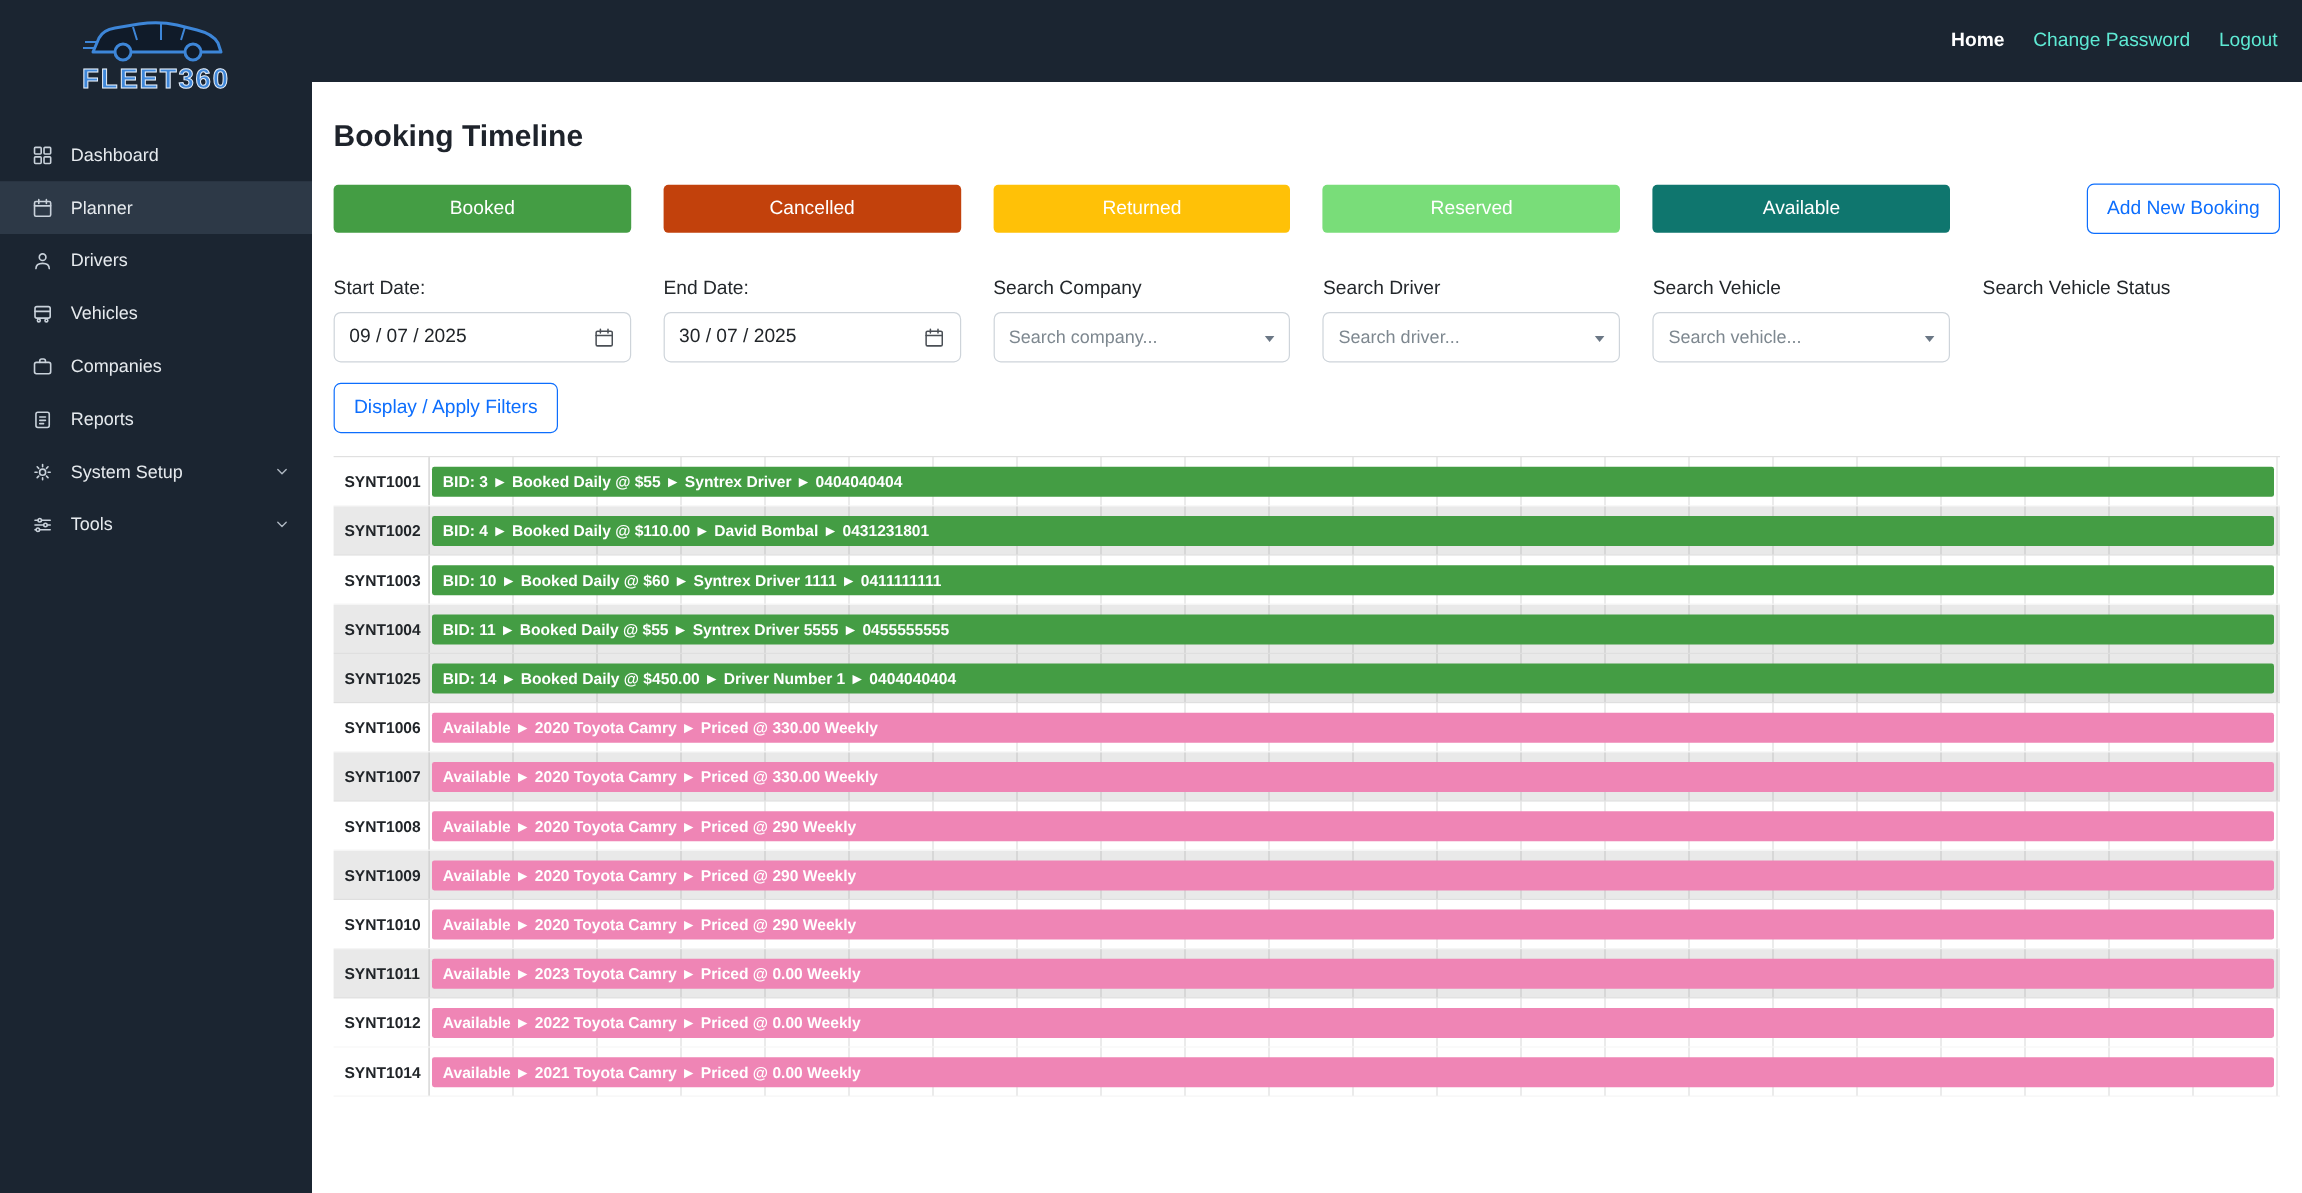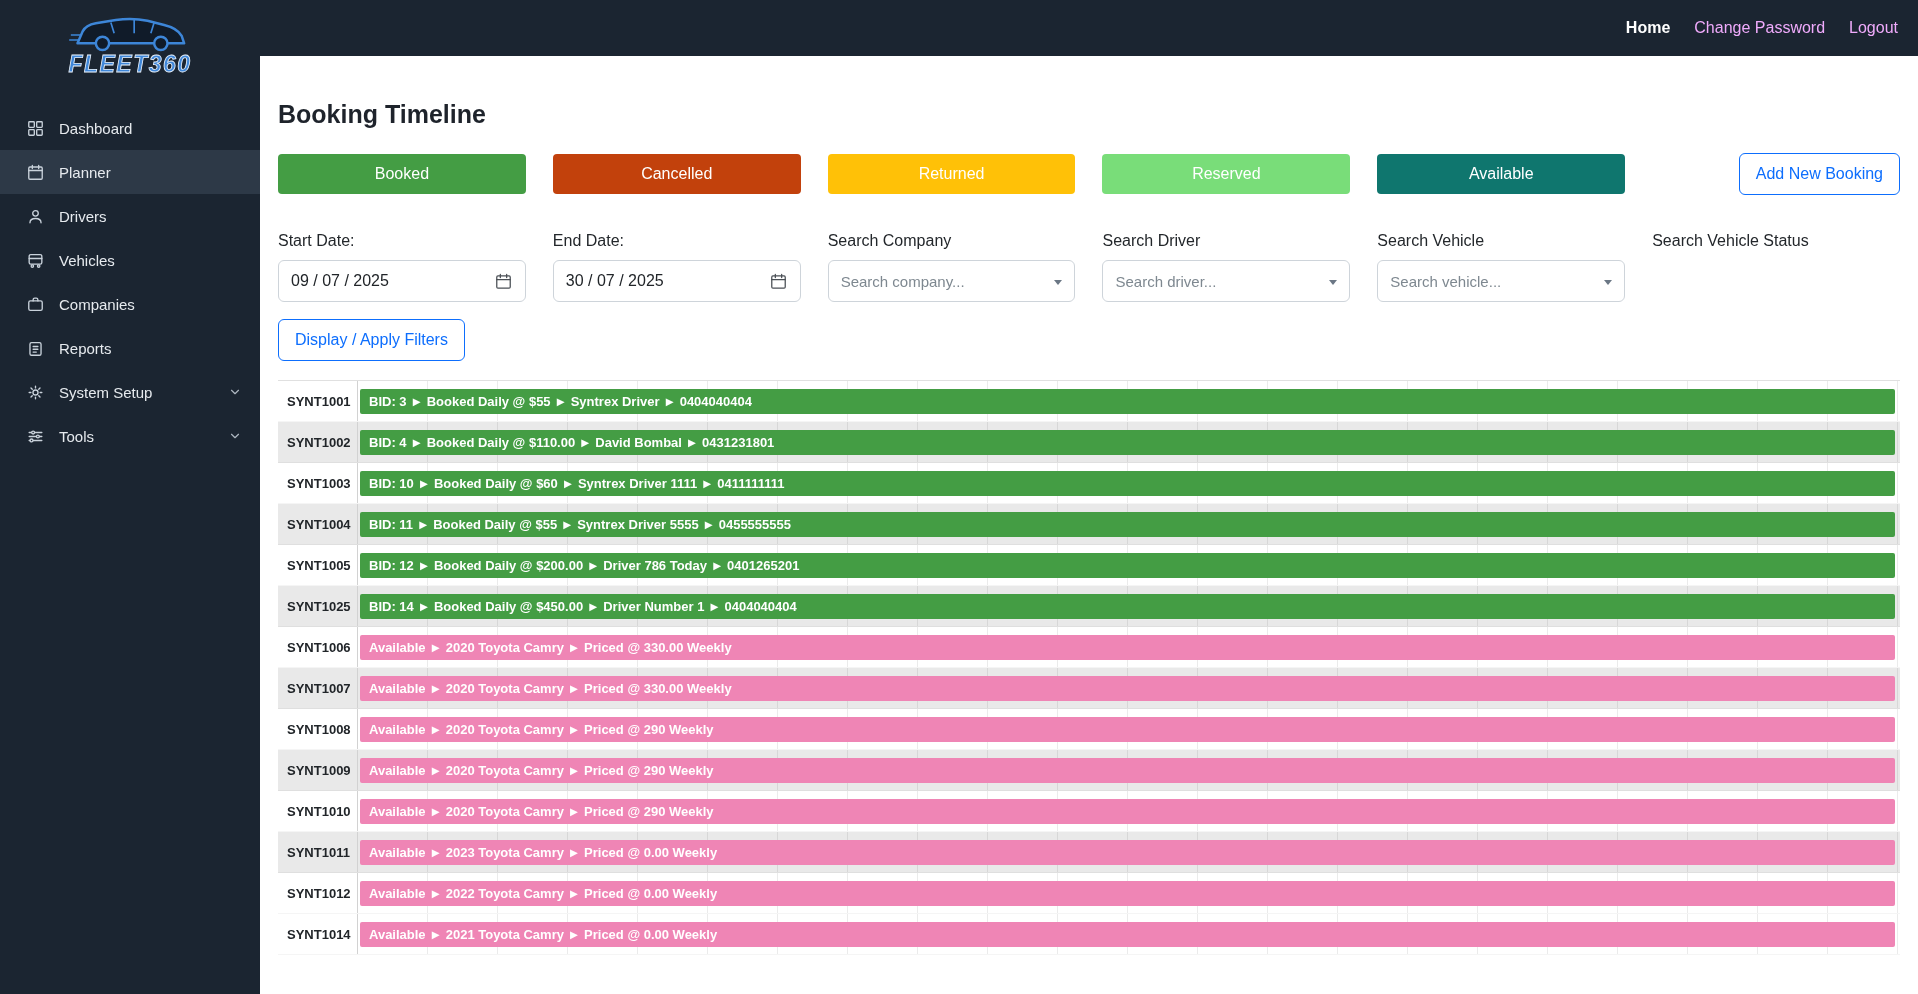--- a/index.html
+++ b/index.html
@@ -4,36 +4,36 @@
 <style>
   * { box-sizing: border-box; margin: 0; padding: 0; }
   html, body {
     width: 1918px; height: 994px; overflow: hidden;
     background: #ffffff;
     font-family: "Liberation Sans", sans-serif;
   }
 
   
   .topbar {
-    position: fixed; top: 0; left: 0; width: 1918px; height: 56px;
+    position: fixed; top: 0; left: 0; width: 1918px; height: 68px;
     background: #1b2531; z-index: 10;
     display: flex; align-items: center; justify-content: flex-end;
     gap: 24px; padding-right: 20px;
   }
-  .topnav-item { font-size: 16px; color: #f0abfc; cursor: pointer; }
+  .topnav-item { font-size: 16px; color: #5eead4; cursor: pointer; }
   .topnav-item.active { color: #ffffff; font-weight: 700; }
 
   
   .sidebar {
     position: fixed; top: 0; left: 0; width: 260px; height: 994px;
     background: #1b2531; z-index: 20;
   }
   .logo { padding: 10px 0 4px; display: flex; flex-direction: column; align-items: center; }
   .logo-text {
-    font-size: 23px; font-style: italic; font-weight: bold;
+    font-size: 23px; font-weight: bold;
     color: #3f87d9; letter-spacing: 1.5px; margin-top: -8px;
     -webkit-text-stroke: 0.8px #e8f1fb;
   }
   .menu { margin-top: 24px; }
   .menu-item {
     height: 44px; display: flex; align-items: center; gap: 14px;
     padding: 0 18px 0 26px; color: #e6eaee; font-size: 15px; cursor: pointer;
   }
   .menu-item.active { background: #2d3947; }
   .mi-icon { width: 19px; height: 19px; display: flex; flex: 0 0 19px; }
@@ -303,26 +303,20 @@
           <div class="tarea">
             <div class="tbar" style="background: rgb(68, 157, 68);">BID: 10 ► Booked Daily @ $60 ► Syntrex Driver 1111 ► 0411111111</div>
           </div>
         </div>
         <div class="trow alt">
           <div class="tlabel">SYNT1004</div>
           <div class="tarea">
             <div class="tbar" style="background: rgb(68, 157, 68);">BID: 11 ► Booked Daily @ $55 ► Syntrex Driver 5555 ► 0455555555</div>
           </div>
         </div>
-        <div class="trow">
-          <div class="tlabel">SYNT1005</div>
-          <div class="tarea">
-            <div class="tbar" style="background: rgb(68, 157, 68);">BID: 12 ► Booked Daily @ $200.00 ► Driver 786 Today ► 0401265201</div>
-          </div>
-        </div>
         <div class="trow alt">
           <div class="tlabel">SYNT1025</div>
           <div class="tarea">
             <div class="tbar" style="background: rgb(68, 157, 68);">BID: 14 ► Booked Daily @ $450.00 ► Driver Number 1 ► 0404040404</div>
           </div>
         </div>
         <div class="trow">
           <div class="tlabel">SYNT1006</div>
           <div class="tarea">
             <div class="tbar" style="background: rgb(239, 133, 181);">Available ► 2020 Toyota Camry ► Priced @ 330.00 Weekly</div>

